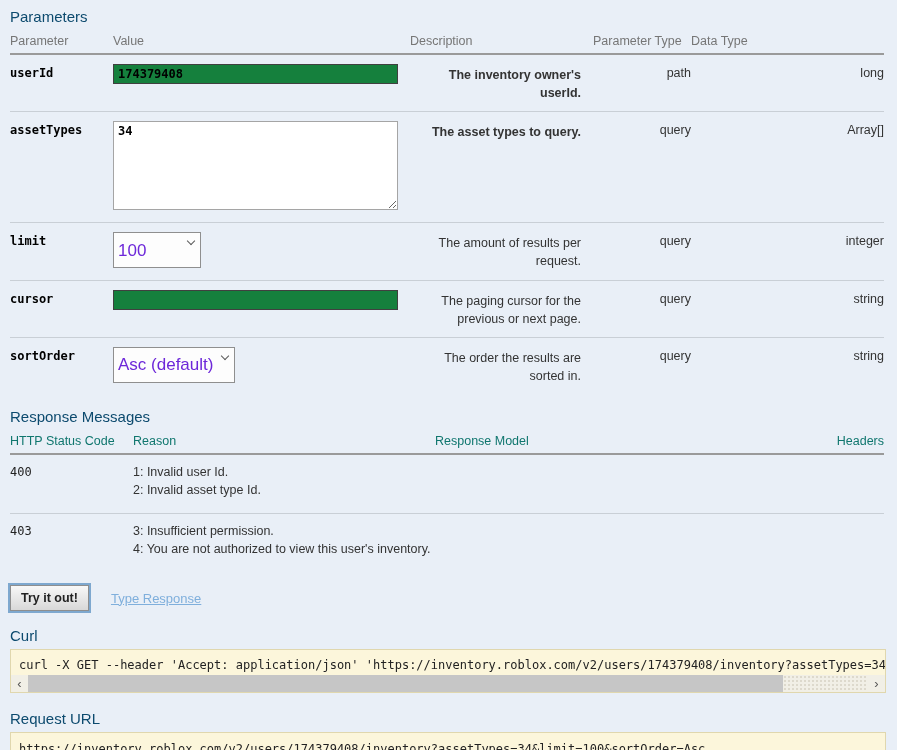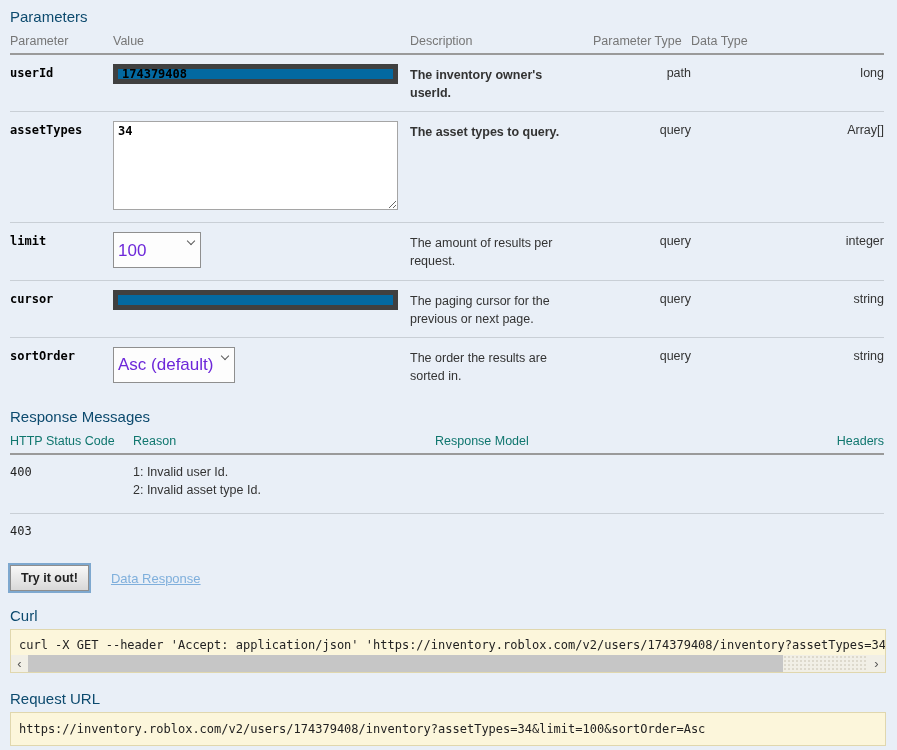--- a/index.html
+++ b/index.html
@@ -33,28 +33,28 @@
   }
   .param-row { padding: 9px 0; }
   .param-row + .param-row { border-top: 1px solid #c9cfd6; }
   .pname {
     font-family: "DejaVu Sans Mono", monospace;
     font-size: 12px;
     font-weight: bold;
     color: #000;
     padding-top: 2px;
   }
-  .pdesc { padding-top: 2px; padding-right: 12px; line-height: 1.45; }
+  .pdesc { padding-top: 2px; padding-right: 12px; line-height: 1.45; text-align: right; }
   .pdesc.required { font-weight: bold; }
   .ptype, .dtype { padding-top: 2px; text-align: right; }
 
   input.param-input {
     width: 285px; height: 20px;
-    border: 5px solid #404040;
-    background: #0369a1;
+    border: 1px solid #404040;
+    background: #15803d;
     font-family: "DejaVu Sans Mono", monospace;
     font-size: 12px; font-weight: bold;
     padding: 1px 4px; color: #000;
   }
   textarea.param-textarea {
     width: 285px; height: 89px;
     border: 1px solid #a5a5a5;
     background: #fff;
     font-family: "DejaVu Sans Mono", monospace;
     font-size: 12px; font-weight: bold;
@@ -242,27 +242,31 @@
     <div class="rreason">
       <div>1: Invalid user Id.</div>
       <div>2: Invalid asset type Id.</div>
     </div>
     <div></div>
     <div></div>
   </div>
 
   <div class="resp-grid-row resp-row">
     <div class="rcode">403</div>
+    <div class="rreason">
+      <div>3: Insufficient permission.</div>
+      <div>4: You are not authorized to view this user's inventory.</div>
+    </div>
     <div></div>
     <div></div>
   </div>
 
   <div class="actions">
     <button class="try-btn">Try it out!</button>
-    <a class="hide-link">Data Response</a>
+    <a class="hide-link">Type Response</a>
   </div>
 
   <h2 class="section-title code-title">Curl</h2>
   <div class="code-block">
     <pre>curl -X GET --header 'Accept: application/json' 'https://inventory.roblox.com/v2/users/174379408/inventory?assetTypes=34&amp;limit=100</pre>
     <div class="hscrollbar">
       <div class="scroll-arrow">‹</div>
       <div class="scroll-thumb"></div>
       <div class="scroll-track"></div>
       <div class="scroll-arrow">›</div>

